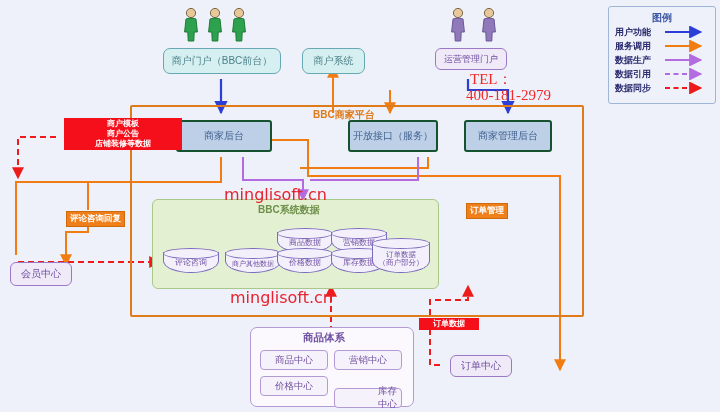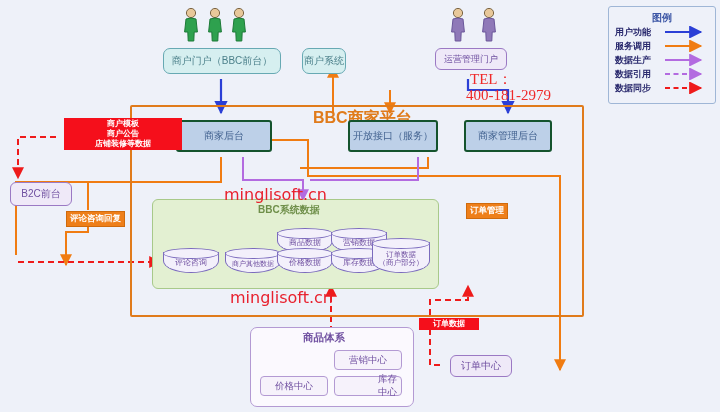--- a/index.html
+++ b/index.html
@@ -41,21 +41,21 @@
     background:#fbf9fe;border:1px solid #b39ad3;border-radius:7px;
   }
   .label-orange{
     background:#ee7f1a;color:#ffffff;font-size:8.5px;font-weight:bold;
     border:1px solid #cf6a0c;padding:1px 3px;white-space:nowrap;
   }
   .label-red{
     background:#f50f1b;color:#ffffff;font-size:8px;font-weight:bold;
     padding:1px 14px;white-space:nowrap;line-height:1.25;margin-left:8px;
   }
-  .caption-orange{color:#e07b1b;font-size:16px;font-weight:bold;white-space:nowrap;}
+  .caption-orange{color:#e07b1b;font-size:10px;font-weight:bold;white-space:nowrap;}
   .caption-green{color:#6f8f4a;font-size:10px;font-weight:bold;white-space:nowrap;}
   .caption-purple{color:#6f4fa0;font-size:10.5px;font-weight:bold;white-space:nowrap;}
   .watermark{color:#e8212e;font-size:16px;white-space:nowrap;font-family:"DejaVu Sans",sans-serif;}
   .tel{color:#ef2a2a;font-size:15px;white-space:nowrap;font-family:"Liberation Serif",serif;}
 
   
   #legend{
     position:absolute;left:608px;top:6px;width:106px;height:96px;
     background:#eef1f9;border:1px solid #9fb6d6;border-radius:3px;
   }
@@ -150,21 +150,21 @@
   </svg>
   <svg class="person" style="left:481px;top:8px;" viewBox="0 0 16 34">
     <circle cx="8" cy="5" r="4.6" fill="#e8c89a" stroke="#7a6443"></circle>
     <path d="M3,11 q5,-2 10,0 l1.4,13 -3.2,0 -0.4,9 -5.6,0 -0.4,-9 -3.2,0 z" fill="#8f79b8" stroke="#6a569a"></path>
   </svg>
 
   <div class="node box-teal" style="left:163px;top:48px;width:118px;height:26px;">
     <span>商户门户（BBC前台）</span>
   </div>
 
-  <div class="node box-teal" style="left:302px;top:48px;width:44px;height:26px;">
+  <div class="node box-teal" style="left:302px;top:48px;width:63px;height:26px;">
     <span>商户系统</span>
   </div>
 
   <div class="node box-purple" style="left:435px;top:48px;width:72px;height:22px;font-size:9px;">
     <span>运营管理门户</span>
   </div>
 
   <div style="position:absolute;left:470px;top:70px;">
     <span class="tel">TEL：</span>
   </div>
@@ -220,44 +220,47 @@
       <div class="top"></div>
     <div class="txt">库存数据</div>
   </div>
   <div class="cyl" style="left:372px;top:238px;width:58px;height:35px;">
     <div class="body"></div>
       <div class="top"></div>
     <div class="txt" style="font-size:7.5px;white-space:pre-line;">订单数据
 （商户部分）</div>
   </div>
 
-  <div class="node box-purple" style="left:10px;top:182px;width:62px;height:24px;">
-    <span>B2C前台</span>
+  <div class="node box-purple" style="left:10px;top:262px;width:62px;height:24px;">
+    <span>会员中心</span>
   </div>
 
   <div class="label-red" style="position:absolute;left:56px;top:118px;width:90px;text-align:center;white-space:pre-line;">商户模板
 商户公告
 店铺装修等数据</div>
 
   <div class="label-orange" style="position:absolute;left:66px;top:211px;">评论咨询回复</div>
 
   <div class="label-orange" style="position:absolute;left:466px;top:203px;">订单管理</div>
 
   <div class="label-red" style="position:absolute;left:411px;top:318px;">订单数据</div>
 
   <div class="panel-lav" style="position:absolute;left:250px;top:327px;width:162px;height:78px;"></div>
   <div class="caption-purple" style="position:absolute;left:303px;top:331px;">商品体系</div>
 
+  <div class="node box-purple-sm" style="left:260px;top:350px;width:68px;height:20px;">
+    <span>商品中心</span>
+  </div>
   <div class="node box-purple-sm" style="left:260px;top:376px;width:68px;height:20px;">
     <span>价格中心</span>
   </div>
   <div class="node box-purple-sm" style="left:334px;top:350px;width:68px;height:20px;">
     <span>营销中心</span>
   </div>
-  <div class="node box-purple-sm" style="left:334px;top:376px;width:68px;height:20px;padding-left:39px;">
+  <div class="node box-purple-sm" style="left:334px;top:388px;width:68px;height:20px;padding-left:39px;">
     <span>库存中心</span>
   </div>
 
   <div class="node box-purple" style="left:450px;top:355px;width:62px;height:22px;">
     <span>订单中心</span>
   </div>
 
   <div class="watermark" style="position:absolute;left:224px;top:185px;">minglisoft.cn</div>
   <div class="watermark" style="position:absolute;left:230px;top:288px;">minglisoft.cn</div>
 

